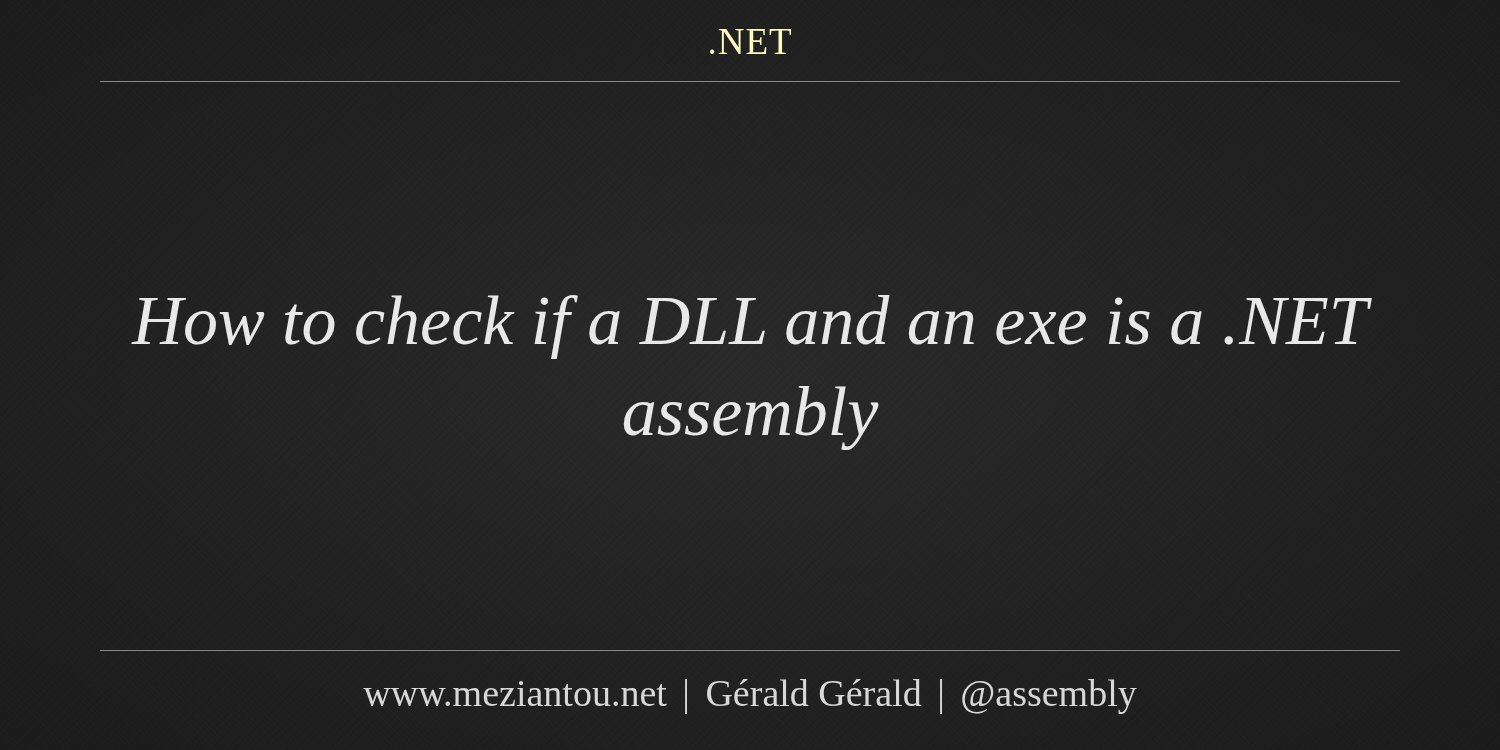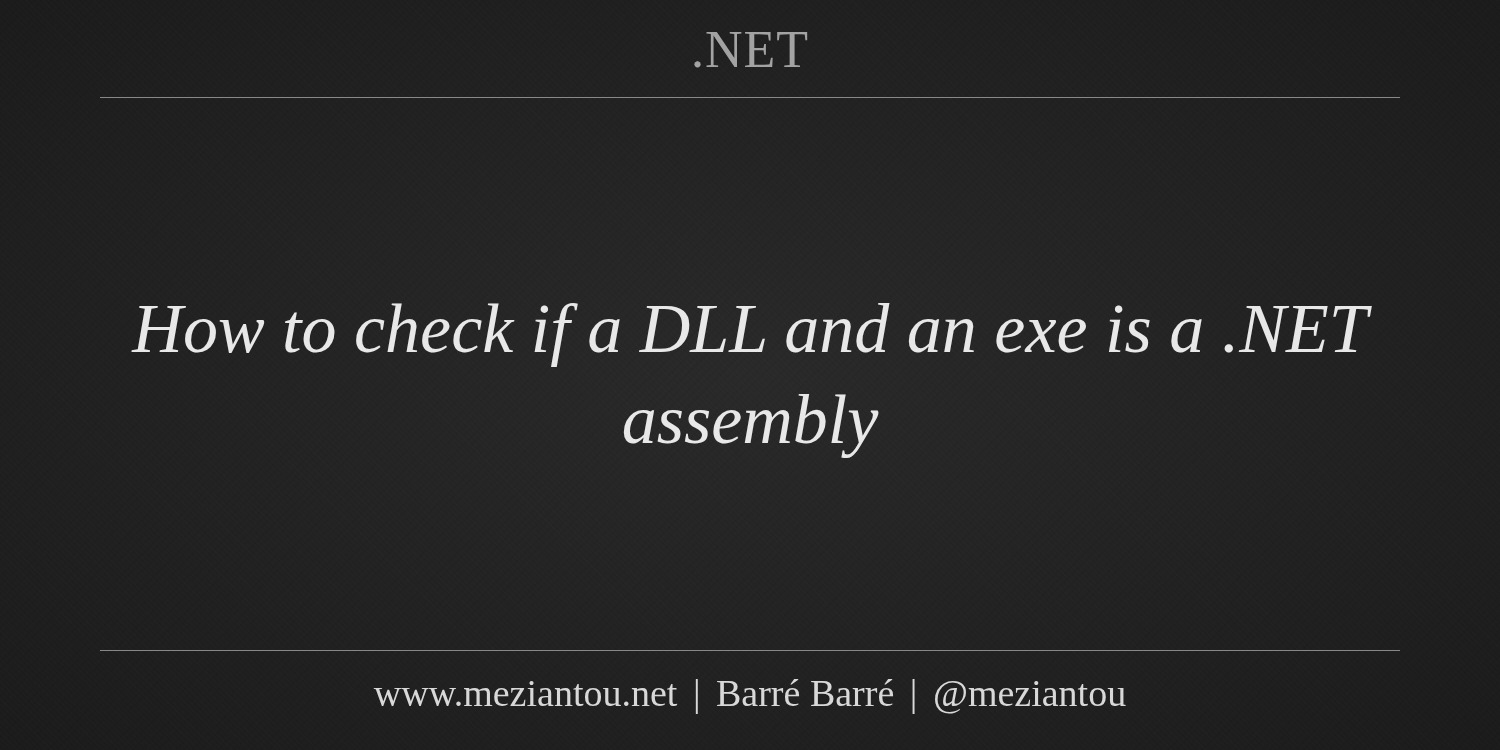--- a/index.html
+++ b/index.html
@@ -33,24 +33,24 @@
         repeating-linear-gradient(-45deg, rgba(0,0,0,0.05) 0px, transparent 3px, transparent 6px);
       pointer-events: none;
     }
     .header {
       text-align: center;
       padding-bottom: 18px;
       position: relative;
       z-index: 1;
     }
     .category {
-      font-size: 52px;
+      font-size: 37px;
       font-weight: normal;
       letter-spacing: 1px;
-      color: #a3a3a3;
+      color: #fef9c3;
     }
     .divider {
       height: 1px;
       background: #888;
       width: 100%;
       position: relative;
       z-index: 1;
     }
     .main {
       flex: 1;
@@ -96,17 +96,17 @@
 <div class="main">
   <div class="title">How to check if a DLL and an exe is a .NET assembly</div>
 </div>
 
 <div class="divider"></div>
 
 <div class="footer">
   <span class="footer-text">
     <span>www.meziantou.net</span>
     <span class="sep">|</span>
-    <span>Barré Barré</span>
+    <span>Gérald Gérald</span>
     <span class="sep">|</span>
-    <span>@meziantou</span>
+    <span>@assembly</span>
   </span>
 </div>
 
 </body></html>

